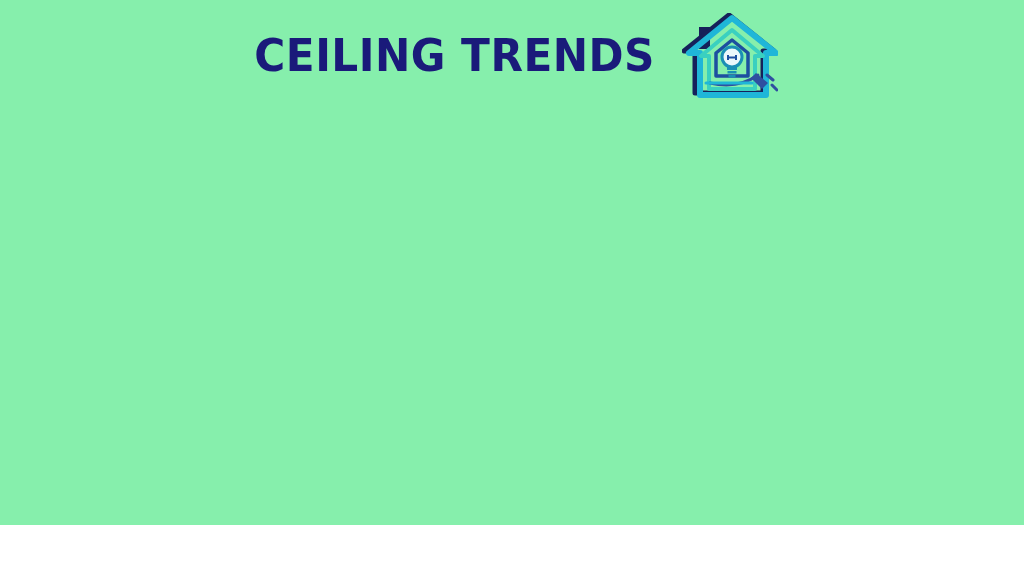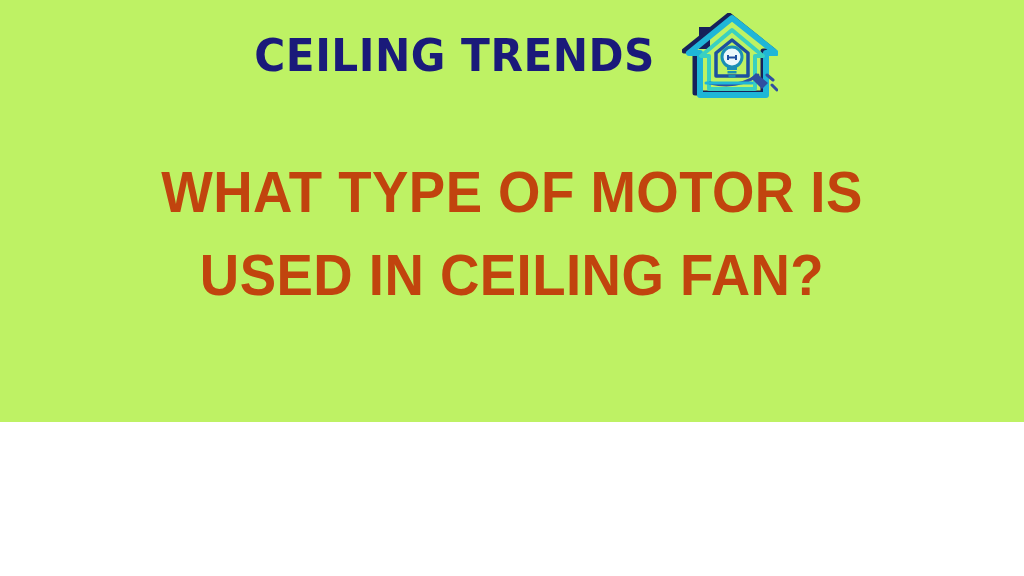--- a/index.html
+++ b/index.html
@@ -10,22 +10,22 @@
     width: 1024px;
     height: 576px;
     background: #ffffff;
     font-family: "Liberation Sans", sans-serif;
     overflow: hidden;
   }
 
   .page {
     position: relative;
     width: 1024px;
-    height: 422px;
-    background: #bef264;
+    height: 525px;
+    background: #86efac;
   }
 
   
   .brand-lockup {
     position: absolute;
     top: 8px;
     left: 0;
     width: 1024px;
     height: 96px;
     display: flex;
@@ -108,18 +108,14 @@
 
       <path d="M28 70 C46 74 62 72 76 62" stroke="#2f4fa0" stroke-width="3" fill="none" stroke-linecap="round"></path>
       <path d="M74 60 L86 70 L80 76 L69 65 Z" fill="#2f4fa0"></path>
       <path d="M85 62 L91 67 M90 72 L95 77" stroke="#2f4fa0" stroke-width="3" fill="none" stroke-linecap="round"></path>
 
       <path d="M24 70 L70 70" stroke="#1fb6d8" stroke-width="3" fill="none" stroke-linecap="round"></path>
     </svg>
 
   </div>
 
-  <div class="headline">
-    <span class="headline-line">WHAT TYPE OF MOTOR IS</span>
-    <span class="headline-line">USED IN CEILING FAN?</span>
-  </div>
 
 </div>
 
 </body></html>

